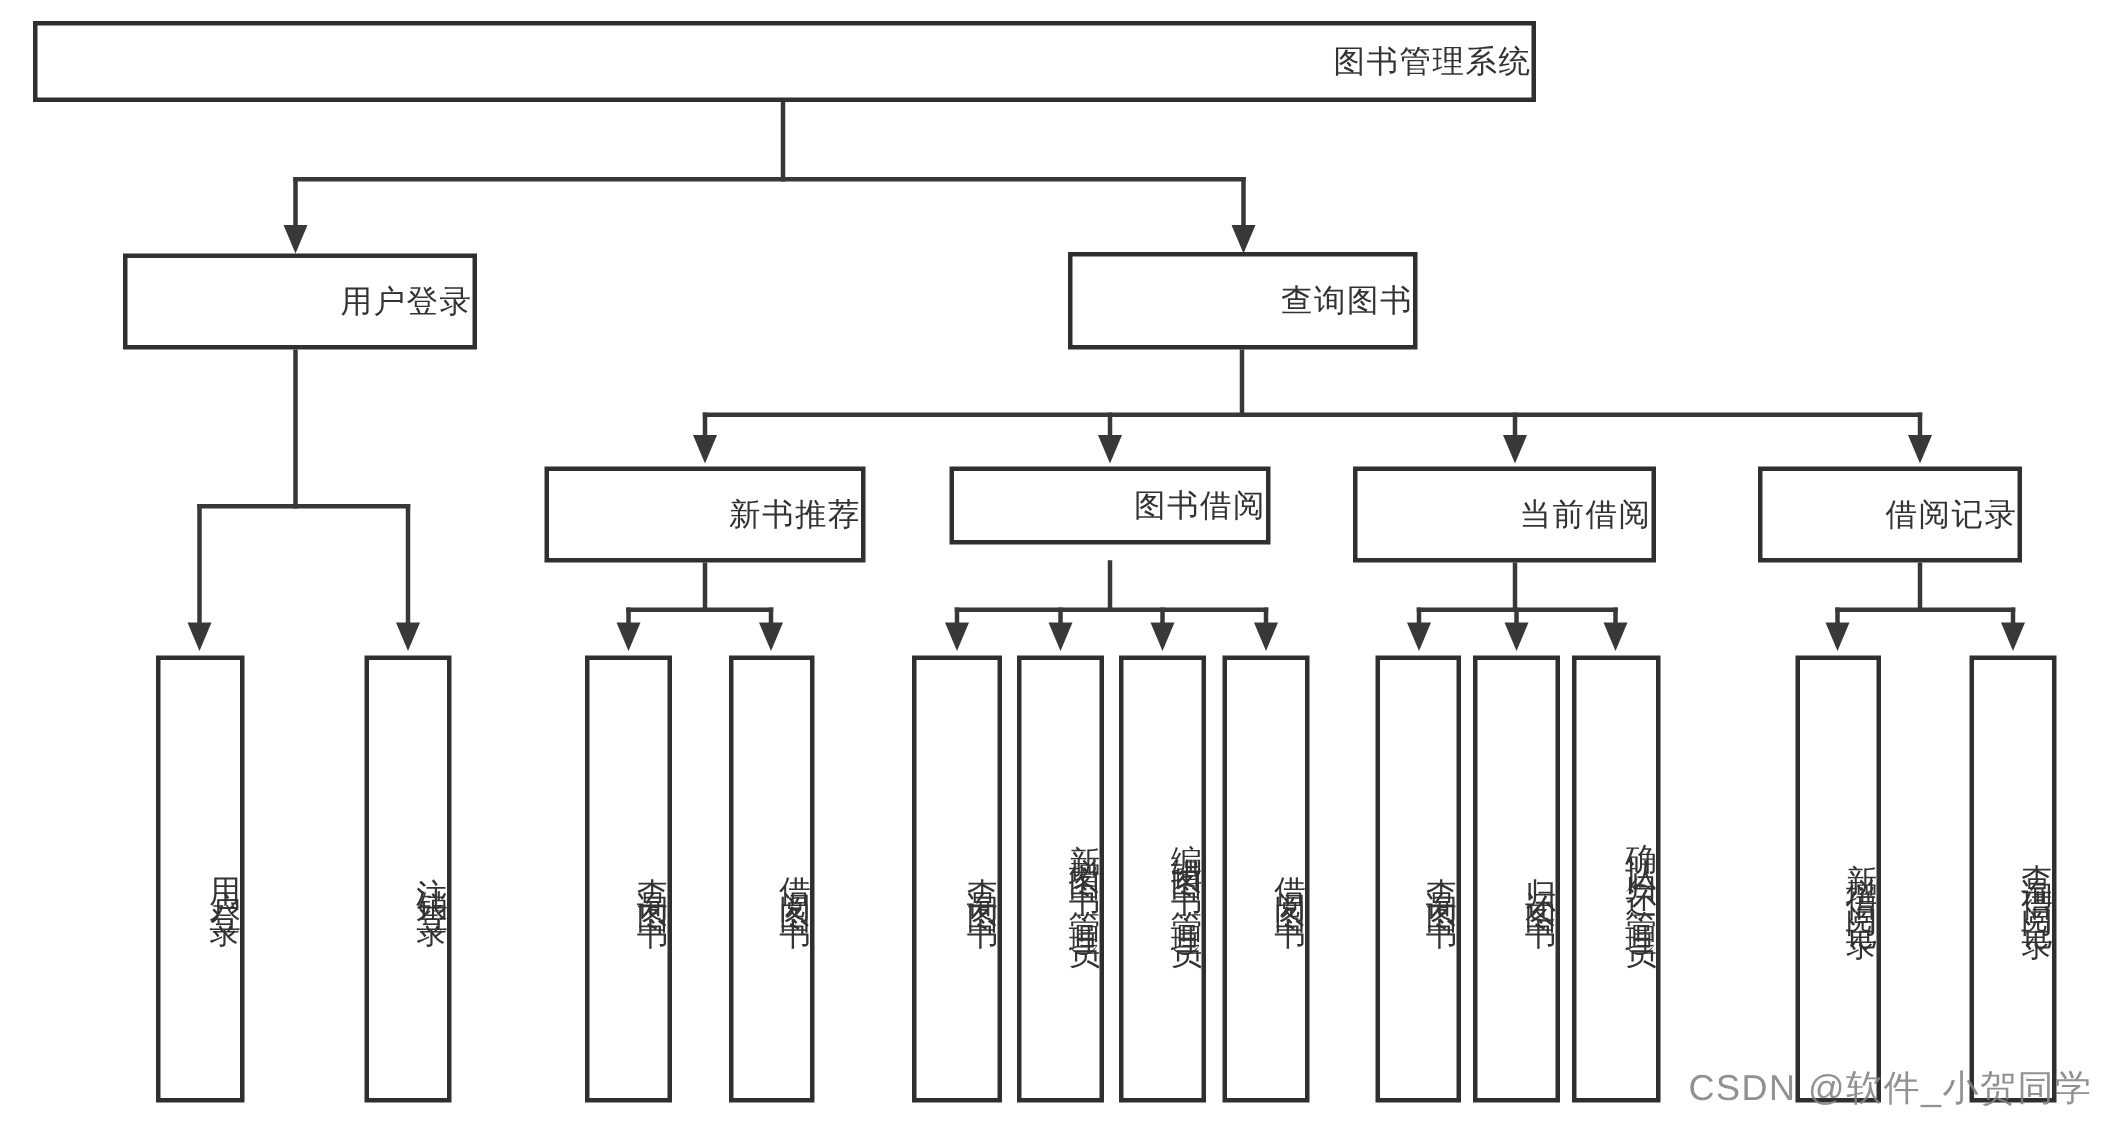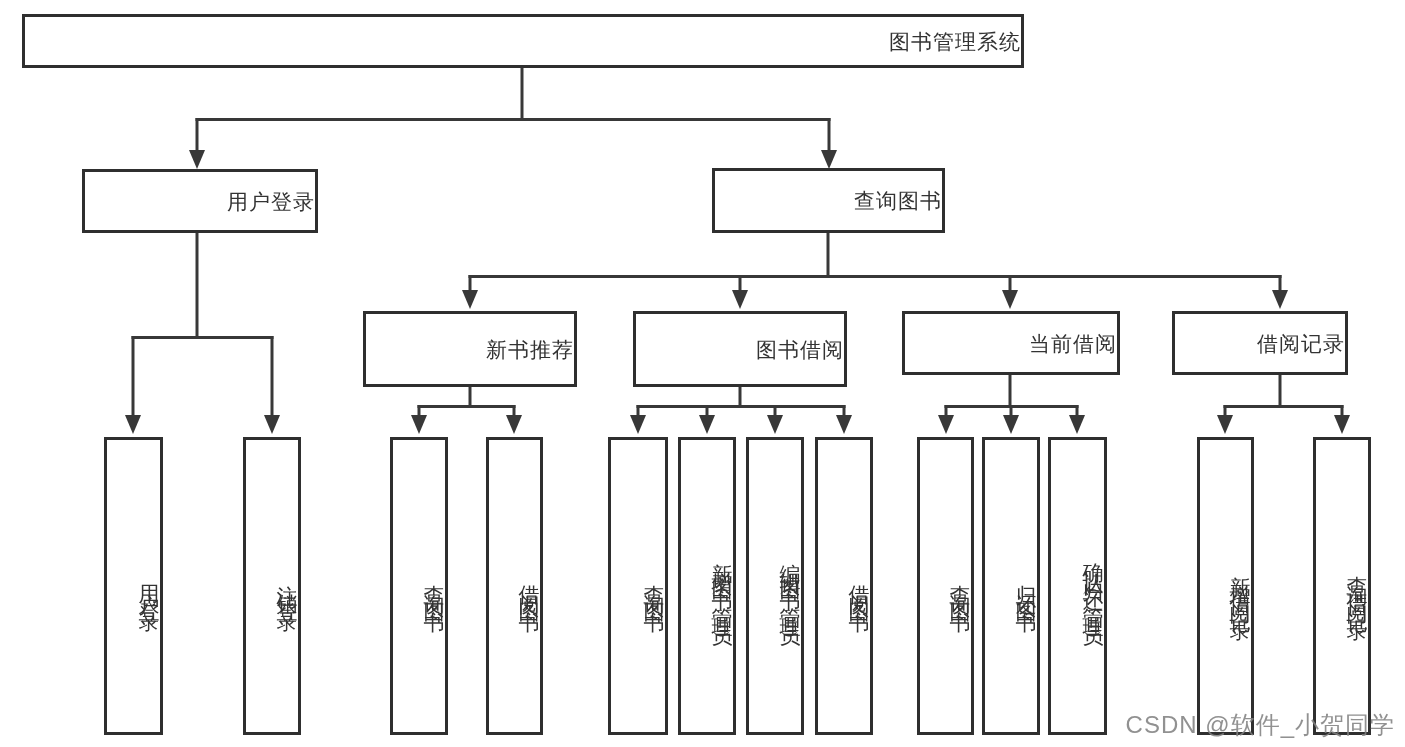--- a/index.html
+++ b/index.html
@@ -109,27 +109,27 @@
     <span>图书管理系统</span>
   </div>
 
   <div class="box" style="left:82px;top:169px;width:236px;height:64px">
     <span>用户登录</span>
   </div>
   <div class="box" style="left:712px;top:168px;width:233px;height:65px">
     <span>查询图书</span>
   </div>
 
-  <div class="box" style="left:363px;top:311px;width:214px;height:76px">
+  <div class="box" style="left:363px;top:311px;width:214px;height:64px">
     <span>新书推荐</span>
   </div>
-  <div class="box" style="left:633px;top:311px;width:214px;height:76px">
+  <div class="box" style="left:633px;top:311px;width:214px;height:52px">
     <span>图书借阅</span>
   </div>
-  <div class="box" style="left:902px;top:311px;width:218px;height:64px">
+  <div class="box" style="left:902px;top:311px;width:202px;height:64px">
     <span>当前借阅</span>
   </div>
   <div class="box" style="left:1172px;top:311px;width:176px;height:64px">
     <span>借阅记录</span>
   </div>
 
   <div class="box vbox" style="left:104px;top:437px;width:59px;height:298px">
     <span>用户登录</span>
   </div>
   <div class="box vbox" style="left:243px;top:437px;width:58px;height:298px">

